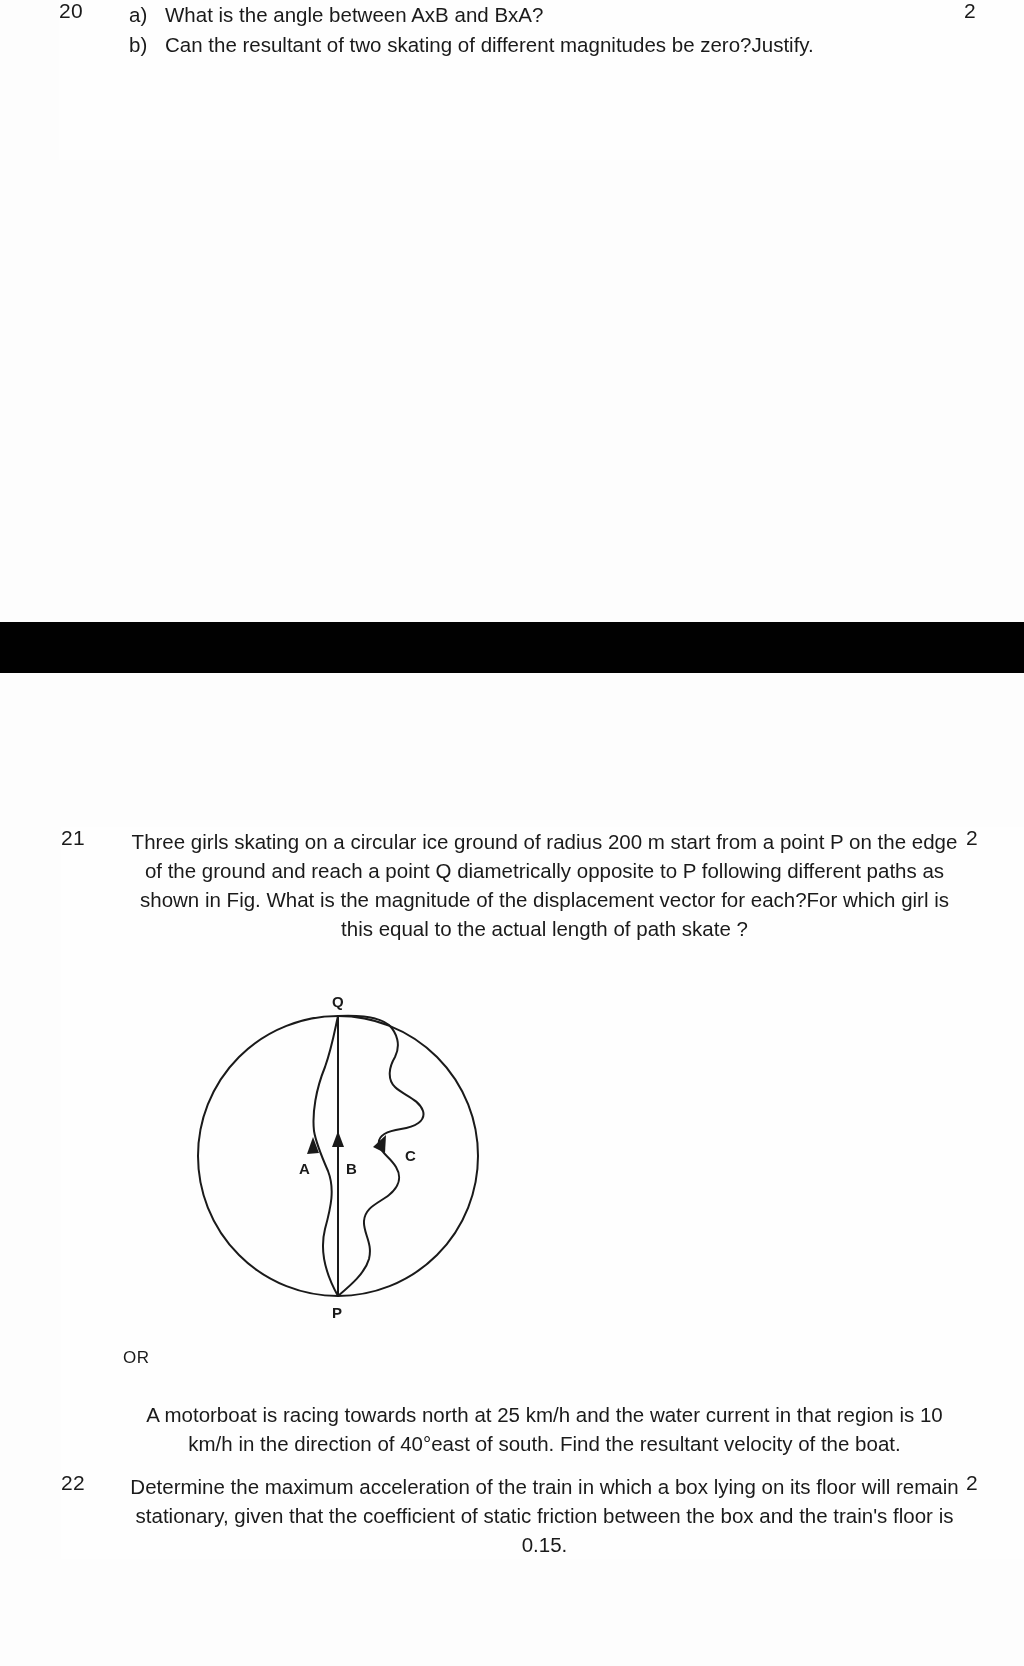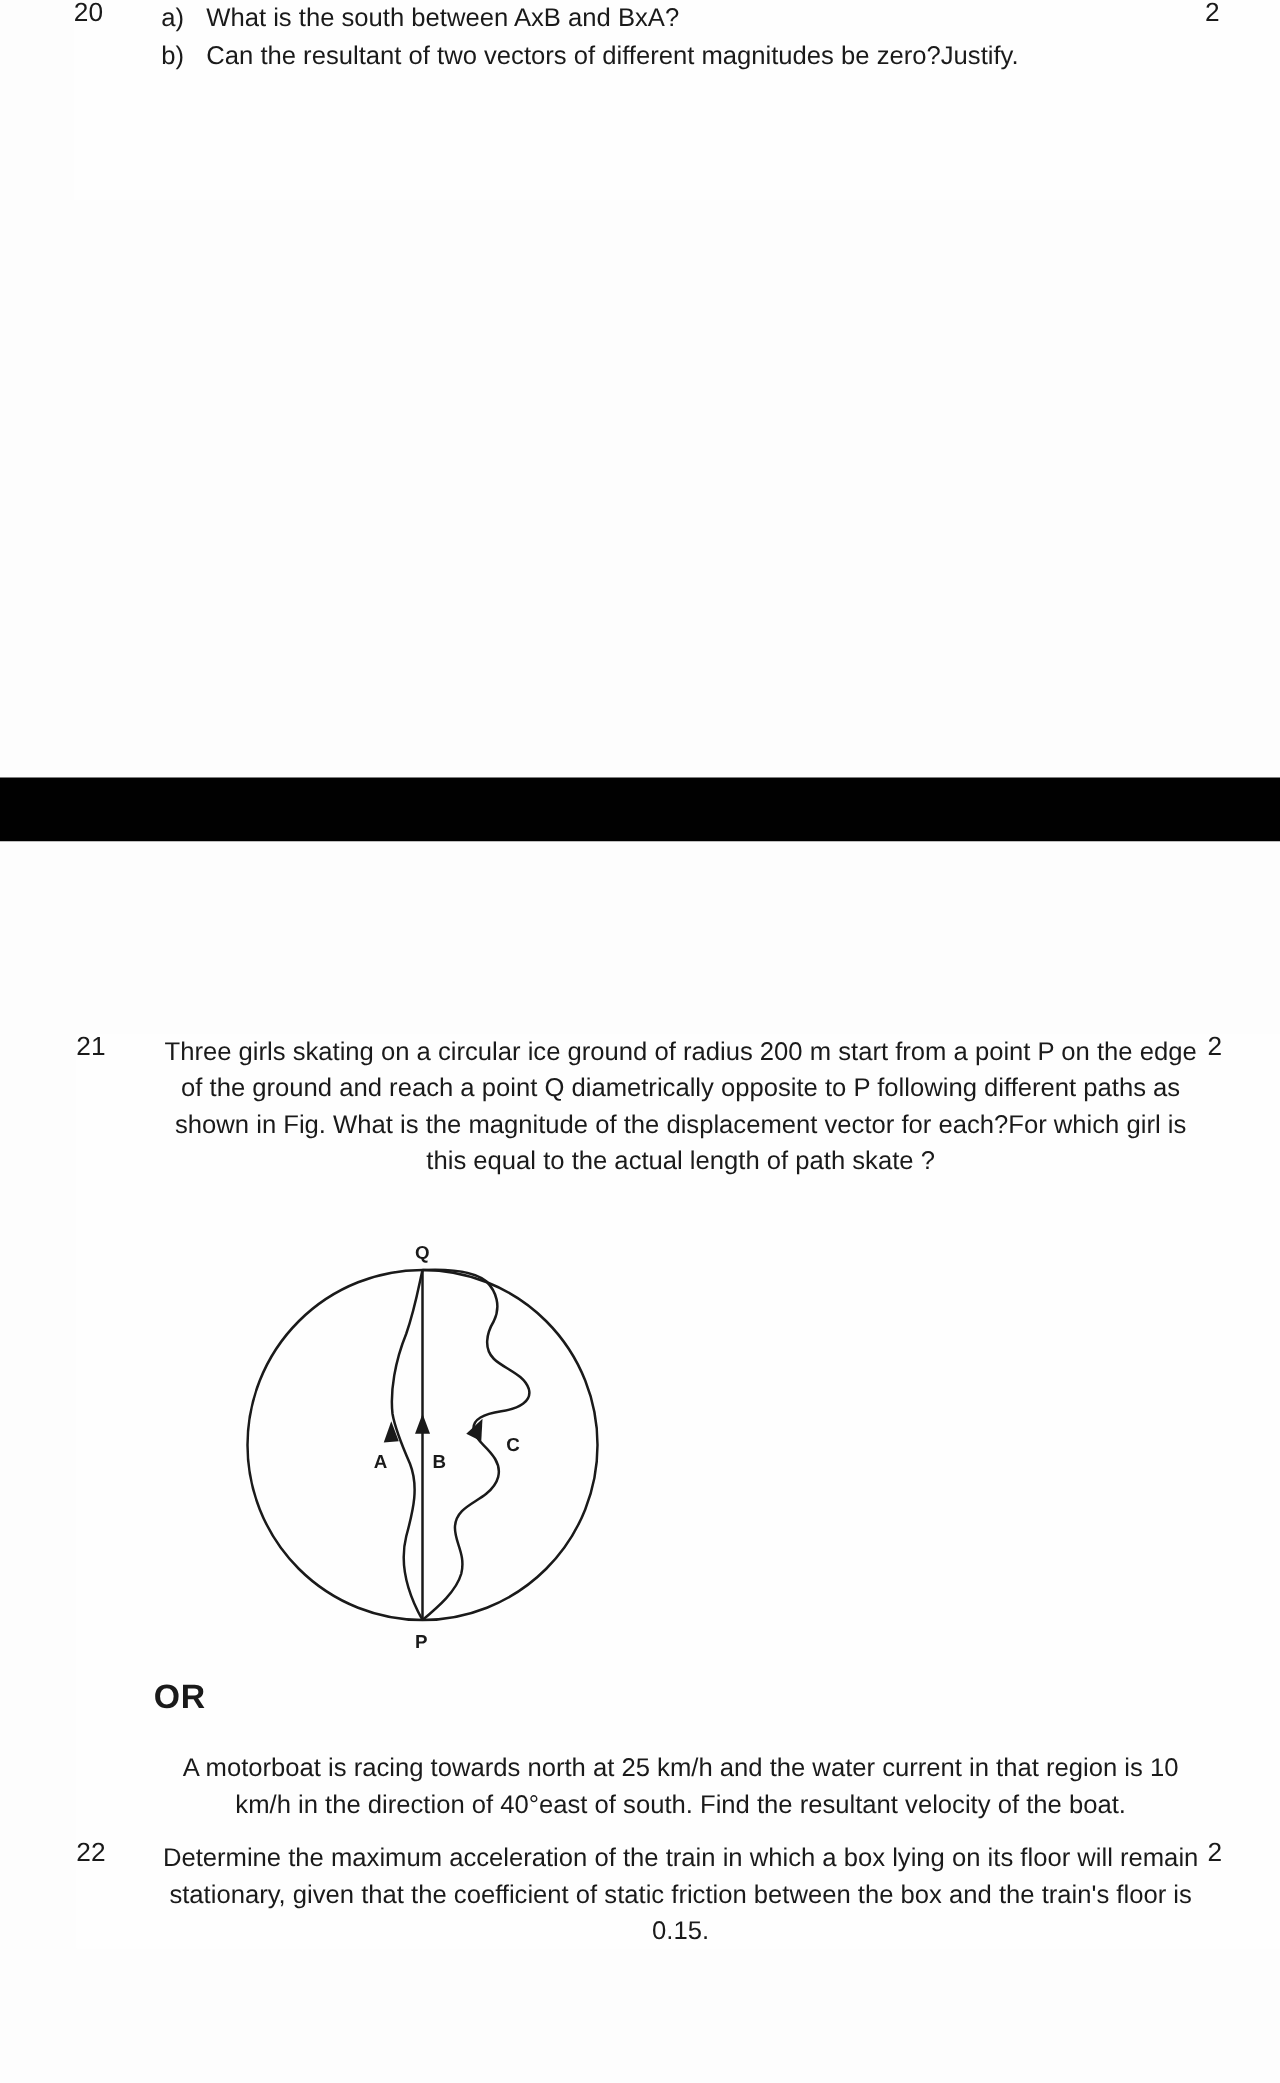--- a/index.html
+++ b/index.html
@@ -108,22 +108,22 @@
   #block21 {
     left: 43px;
     top: 827px;
     width: 981px;
     margin-left: 18px;
   }
 
   #block21 .row21 .cell-body { padding-bottom: 14px; }
 
   .or-label {
-    font-weight: bold;
-    font-size: 27px;
+    font-weight: normal;
+    font-size: 17px;
     letter-spacing: 0.6px;
     margin: 22px 0 28px 0;
   }
 
   .para { margin: 0; text-align: center; }
 
   
   .diagram-wrap {
     width: 100%;
     margin: 28px 0 0 0;
@@ -146,25 +146,25 @@
 
   <table class="qtable" id="block20">
     <tbody>
         <tr>
       <td class="cell-num col-num vline-left vline-right hline-bottom">20</td>
 
       <td class="cell-body col-body vline-right hline-bottom">
         <ol class="sublist">
           <li>
             <span class="marker">a)</span>
-            <span>What is the south between </span><span class="bold">AxB</span><span> and </span><span class="bold">BxA?</span>
+            <span>What is the angle between </span><span class="bold">AxB</span><span> and </span><span class="bold">BxA?</span>
           </li>
           <li>
             <span class="marker">b)</span>
-            <span>Can the resultant of two vectors of different magnitudes be zero?Justify.</span>
+            <span>Can the resultant of two skating of different magnitudes be zero?Justify.</span>
           </li>
         </ol>
       </td>
 
       <td class="cell-marks col-marks hline-bottom">2</td>
     </tr>
   </tbody>
     </table>
 
   <div id="black-band"></div>

